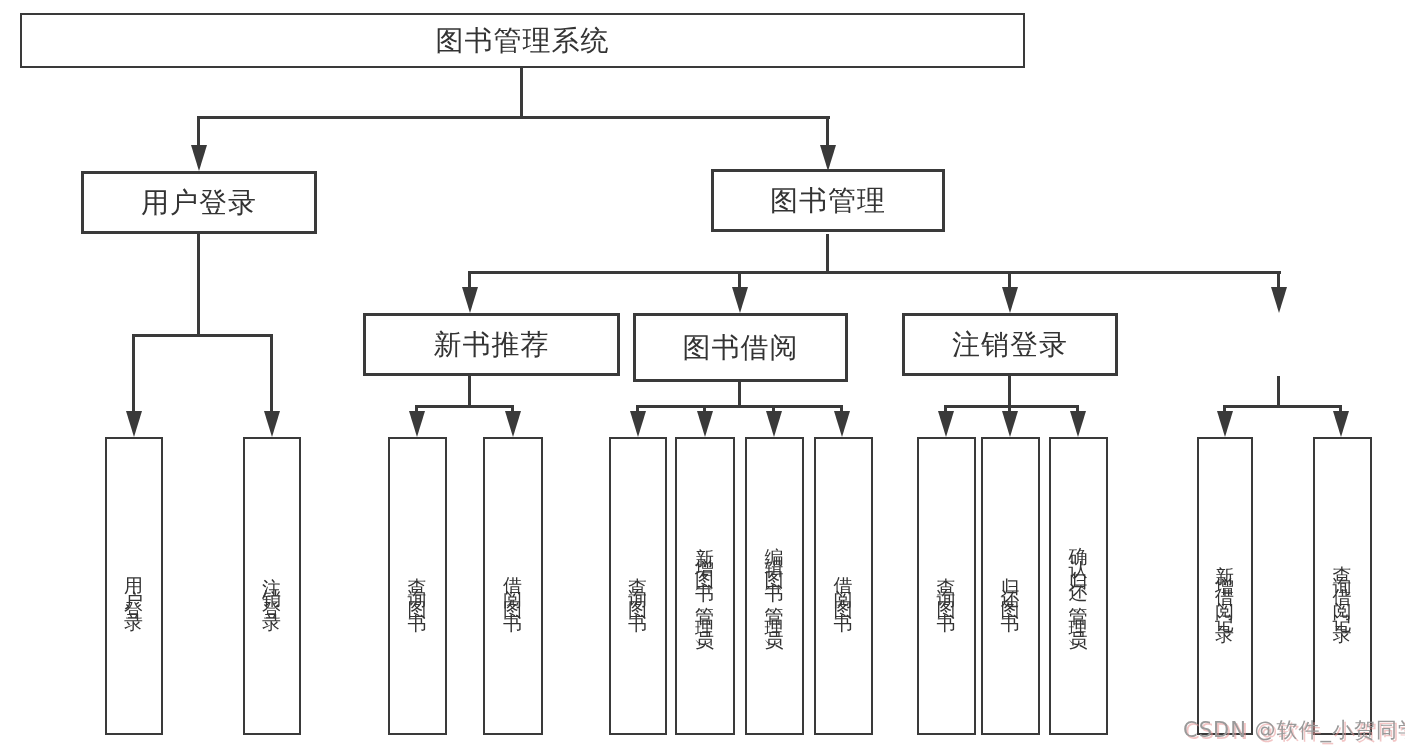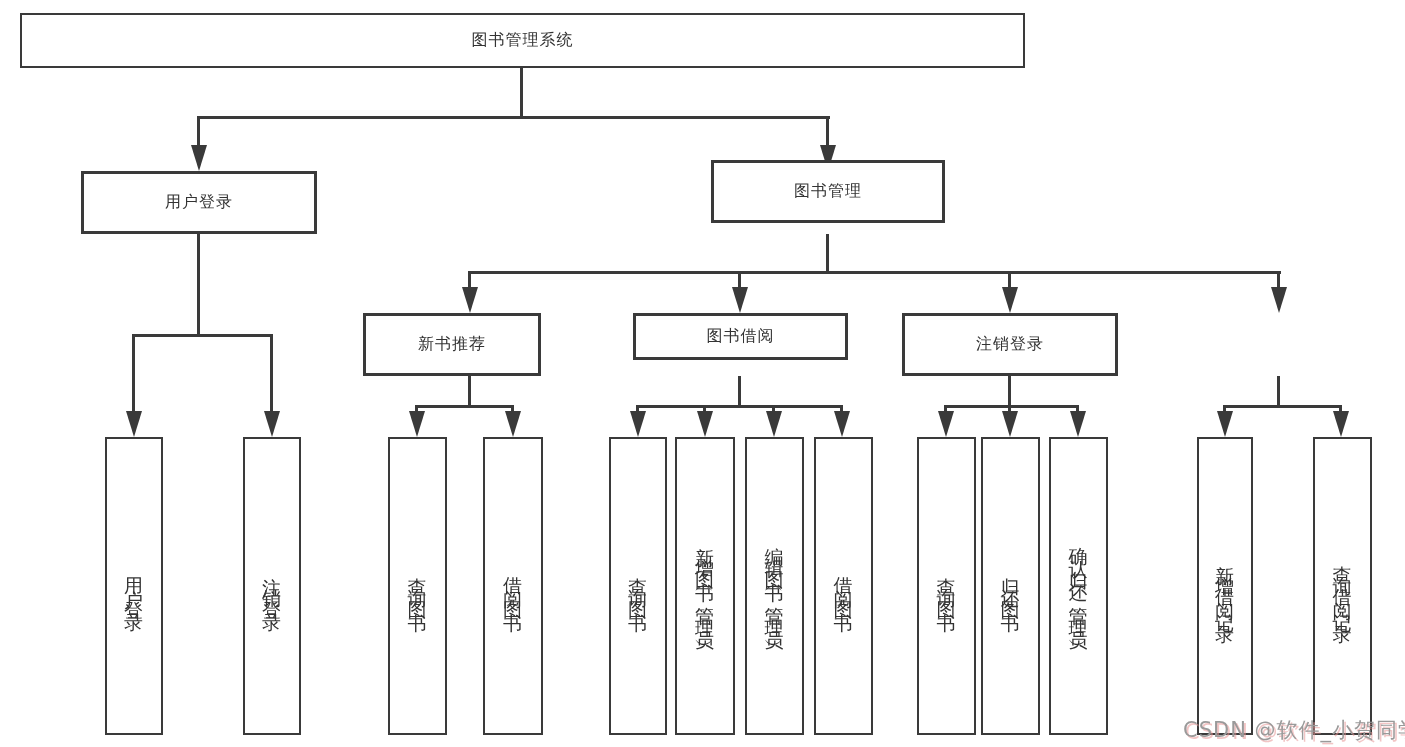--- a/index.html
+++ b/index.html
@@ -13,21 +13,21 @@
     color: #333333;
   }
   .box {
     position: absolute;
     box-sizing: border-box;
     background: #ffffff;
     border: 3px solid #3a3a3a;
     display: flex;
     align-items: center;
     justify-content: center;
-    font-size: 16px;
+    font-size: 28px;
     letter-spacing: 1px;
     color: #333333;
     z-index: 2;
   }
   .box.lvl1 { border-width: 2px; }
   .box.leaf {
     border-width: 2px;
     writing-mode: vertical-rl;
     text-orientation: mixed;
     font-size: 19px;
@@ -70,42 +70,42 @@
   <div class="box lvl1" style="left:20px;top:13px;width:1005px;height:55px;">图书管理系统</div>
 
   <div class="vl" style="left:520px;top:67px;height:51px;"></div>
   <div class="hl" style="left:198px;top:116px;width:632px;"></div>
   <div class="vl" style="left:197px;top:116px;height:32px;"></div>
   <div class="ah" style="left:191px;top:145px;"></div>
   <div class="vl" style="left:826px;top:116px;height:32px;"></div>
   <div class="ah" style="left:820px;top:145px;"></div>
 
   <div class="box" style="left:81px;top:171px;width:236px;height:63px;">用户登录</div>
-  <div class="box" style="left:711px;top:160px;width:234px;height:63px;">图书管理</div>
+  <div class="box" style="left:711px;top:169px;width:234px;height:63px;">图书管理</div>
 
   <div class="vl" style="left:197px;top:234px;height:103px;"></div>
   <div class="hl" style="left:132px;top:334px;width:141px;"></div>
   <div class="vl" style="left:132px;top:334px;height:80px;"></div>
   <div class="ah" style="left:126px;top:411px;"></div>
   <div class="vl" style="left:270px;top:334px;height:80px;"></div>
   <div class="ah" style="left:264px;top:411px;"></div>
 
   <div class="vl" style="left:826px;top:234px;height:40px;"></div>
   <div class="hl" style="left:468px;top:271px;width:813px;"></div>
   <div class="vl" style="left:468px;top:271px;height:20px;"></div>
   <div class="ah" style="left:462px;top:287px;"></div>
   <div class="vl" style="left:738px;top:271px;height:20px;"></div>
   <div class="ah" style="left:732px;top:287px;"></div>
   <div class="vl" style="left:1008px;top:271px;height:20px;"></div>
   <div class="ah" style="left:1002px;top:287px;"></div>
   <div class="vl" style="left:1277px;top:271px;height:20px;"></div>
   <div class="ah" style="left:1271px;top:287px;"></div>
 
-  <div class="box" style="left:363px;top:313px;width:178px;height:63px;">新书推荐</div>
-  <div class="box" style="left:633px;top:313px;width:215px;height:47px;">图书借阅</div>
+  <div class="box" style="left:363px;top:313px;width:257px;height:63px;">新书推荐</div>
+  <div class="box" style="left:633px;top:313px;width:215px;height:69px;">图书借阅</div>
   <div class="box" style="left:902px;top:313px;width:216px;height:63px;">注销登录</div>
 
   <div class="vl" style="left:468px;top:376px;height:31px;"></div>
   <div class="hl" style="left:415px;top:405px;width:99px;"></div>
   <div class="vl" style="left:415px;top:405px;height:10px;"></div>
   <div class="ah" style="left:409px;top:411px;"></div>
   <div class="vl" style="left:511px;top:405px;height:10px;"></div>
   <div class="ah" style="left:505px;top:411px;"></div>
 
   <div class="vl" style="left:738px;top:376px;height:31px;"></div>

